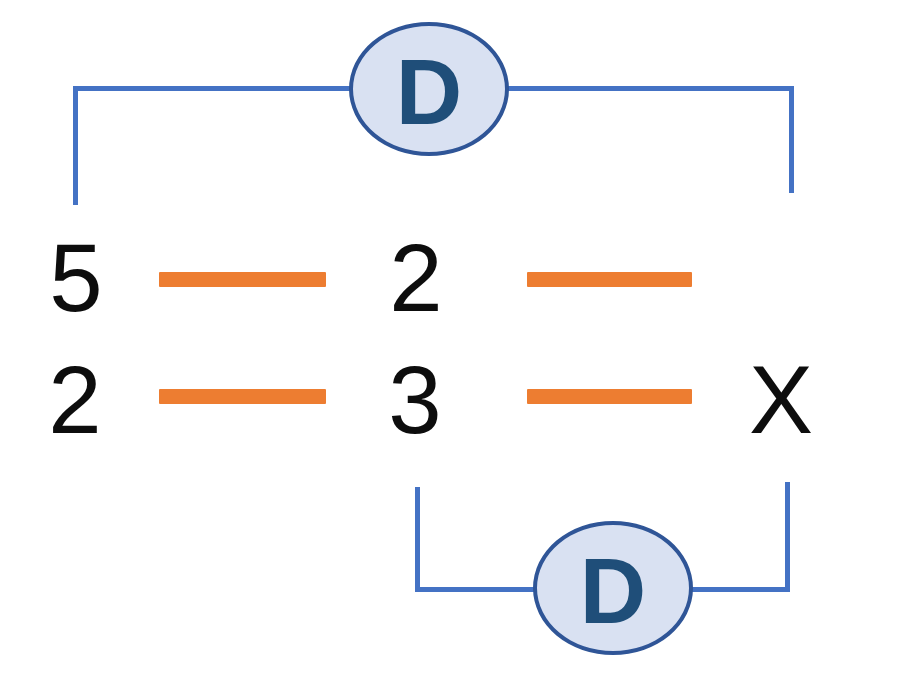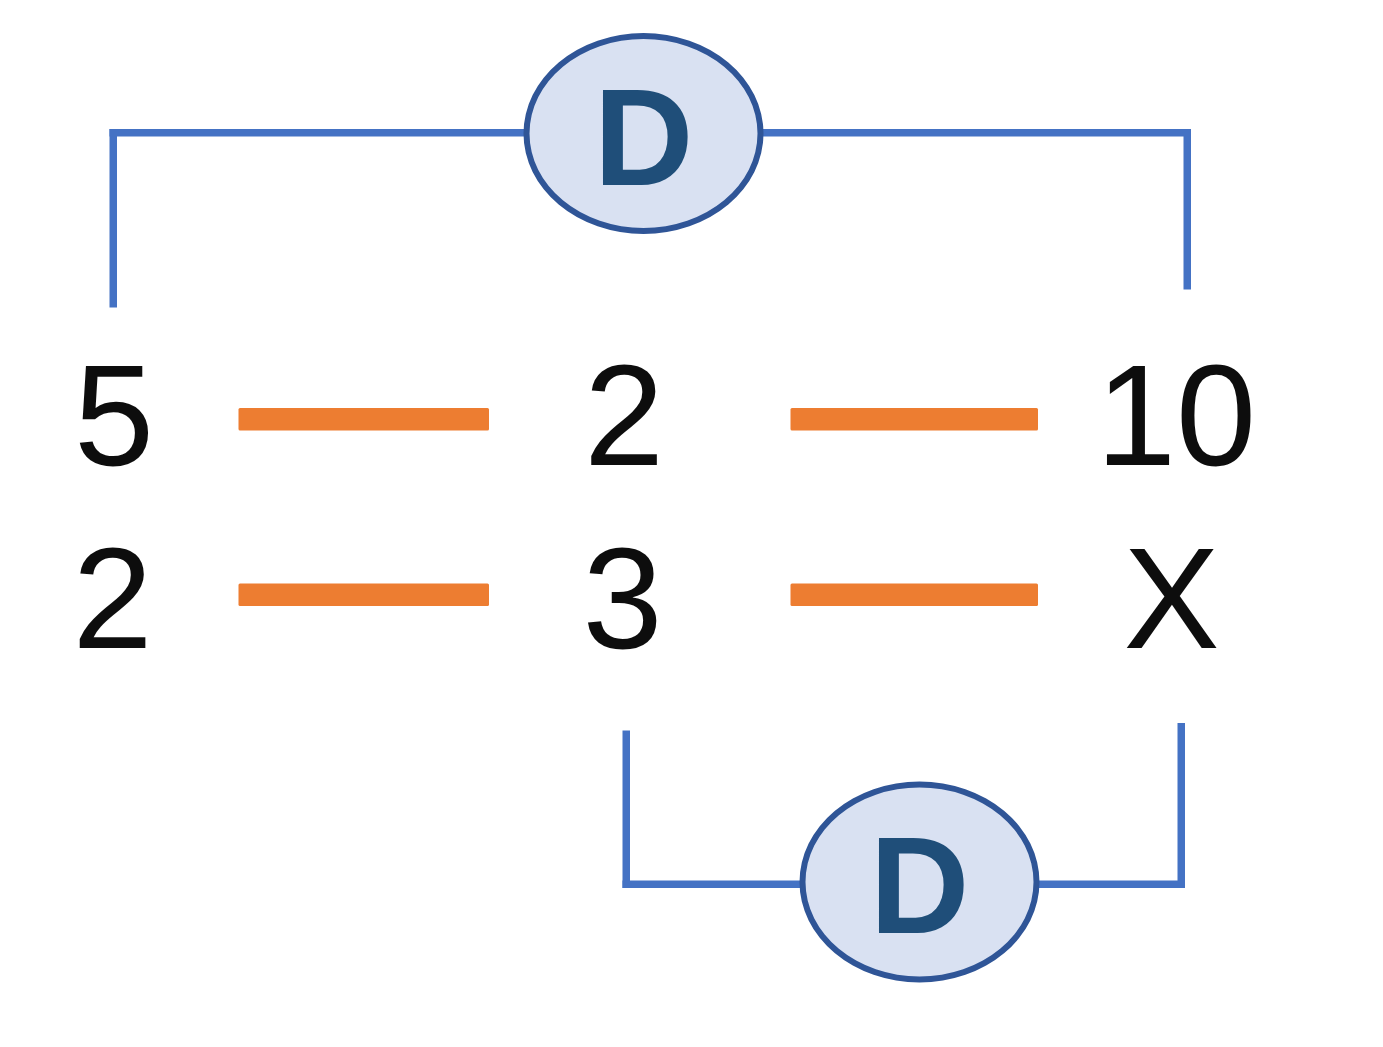--- a/index.html
+++ b/index.html
@@ -95,21 +95,20 @@
 
   <div class="badge badge-top">
     <span class="badge-label">D</span>
   </div>
   <div class="badge badge-bottom">
     <span class="badge-label">D</span>
   </div>
 
   <div class="num row1 n-r1-left">5</div>
   <div class="num row1 n-r1-middle">2</div>
-  <div class="num row1 n-r1-right">10</div>
 
   <div class="num row2 n-r2-left">2</div>
   <div class="num row2 n-r2-middle">3</div>
   <div class="num row2 n-r2-right">X</div>
 
   <div class="dash d-r1-left"></div>
   <div class="dash d-r1-right"></div>
   <div class="dash d-r2-left"></div>
   <div class="dash d-r2-right"></div>
 

